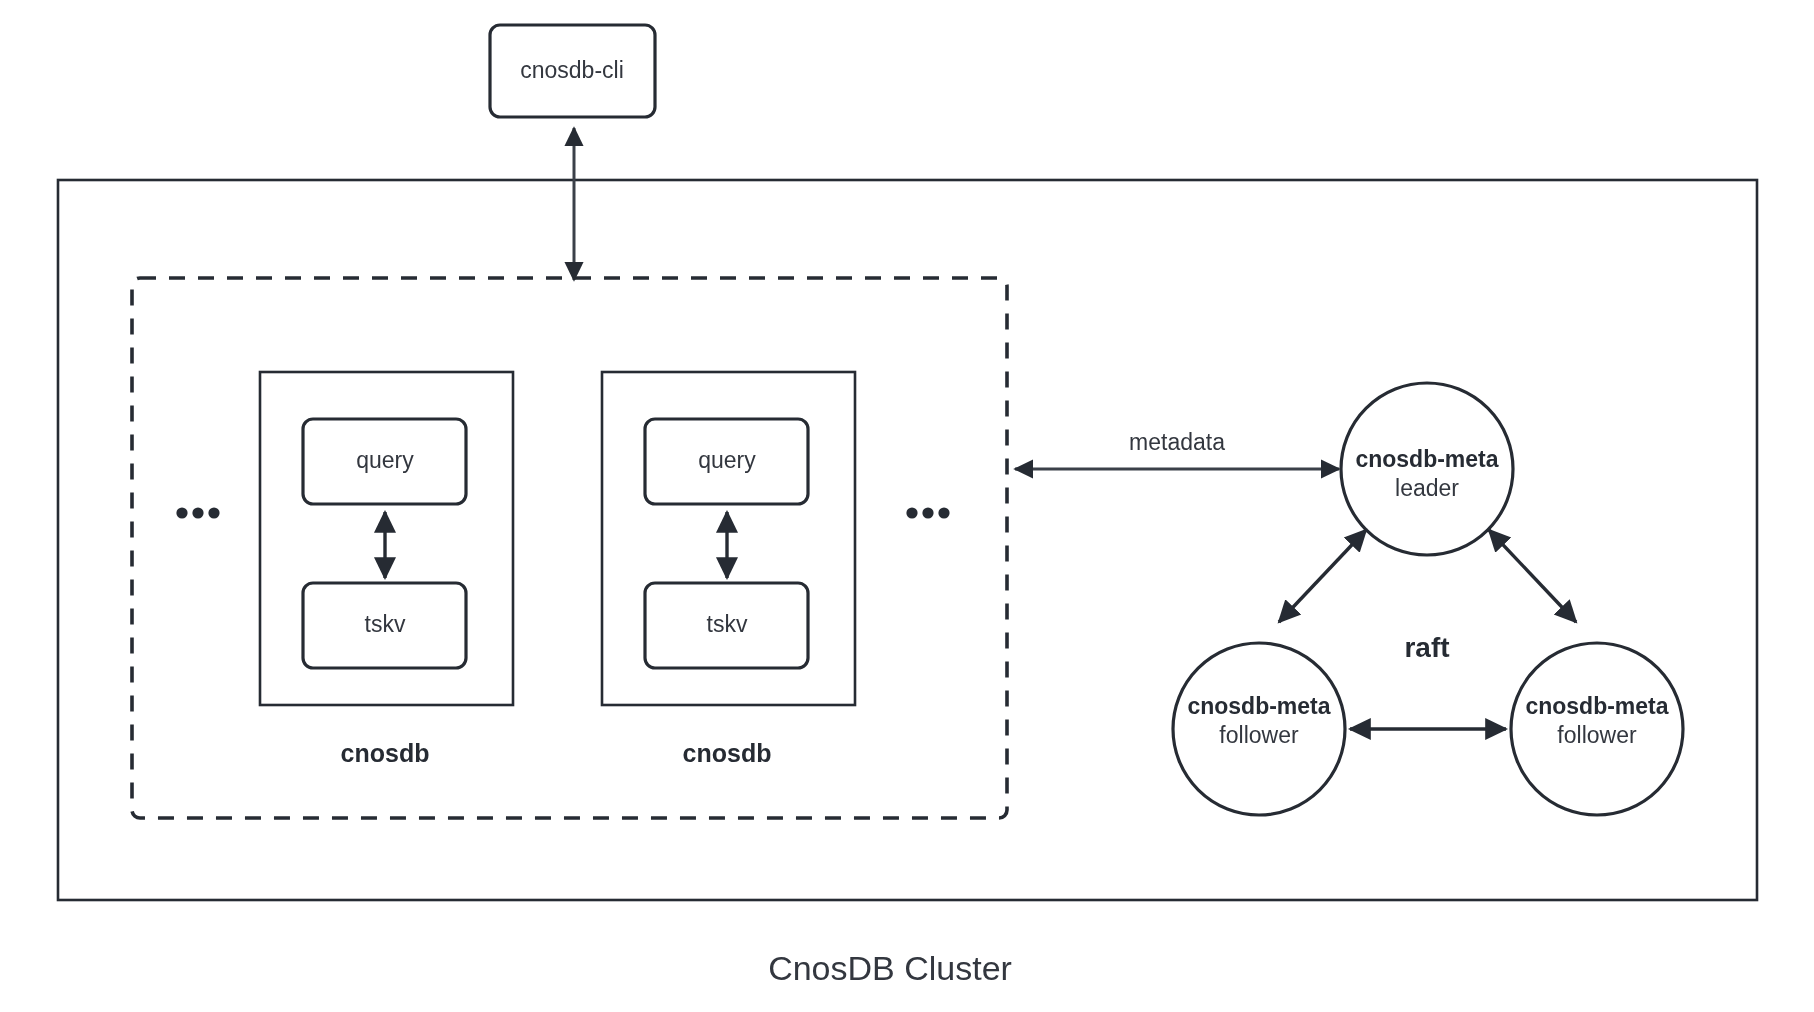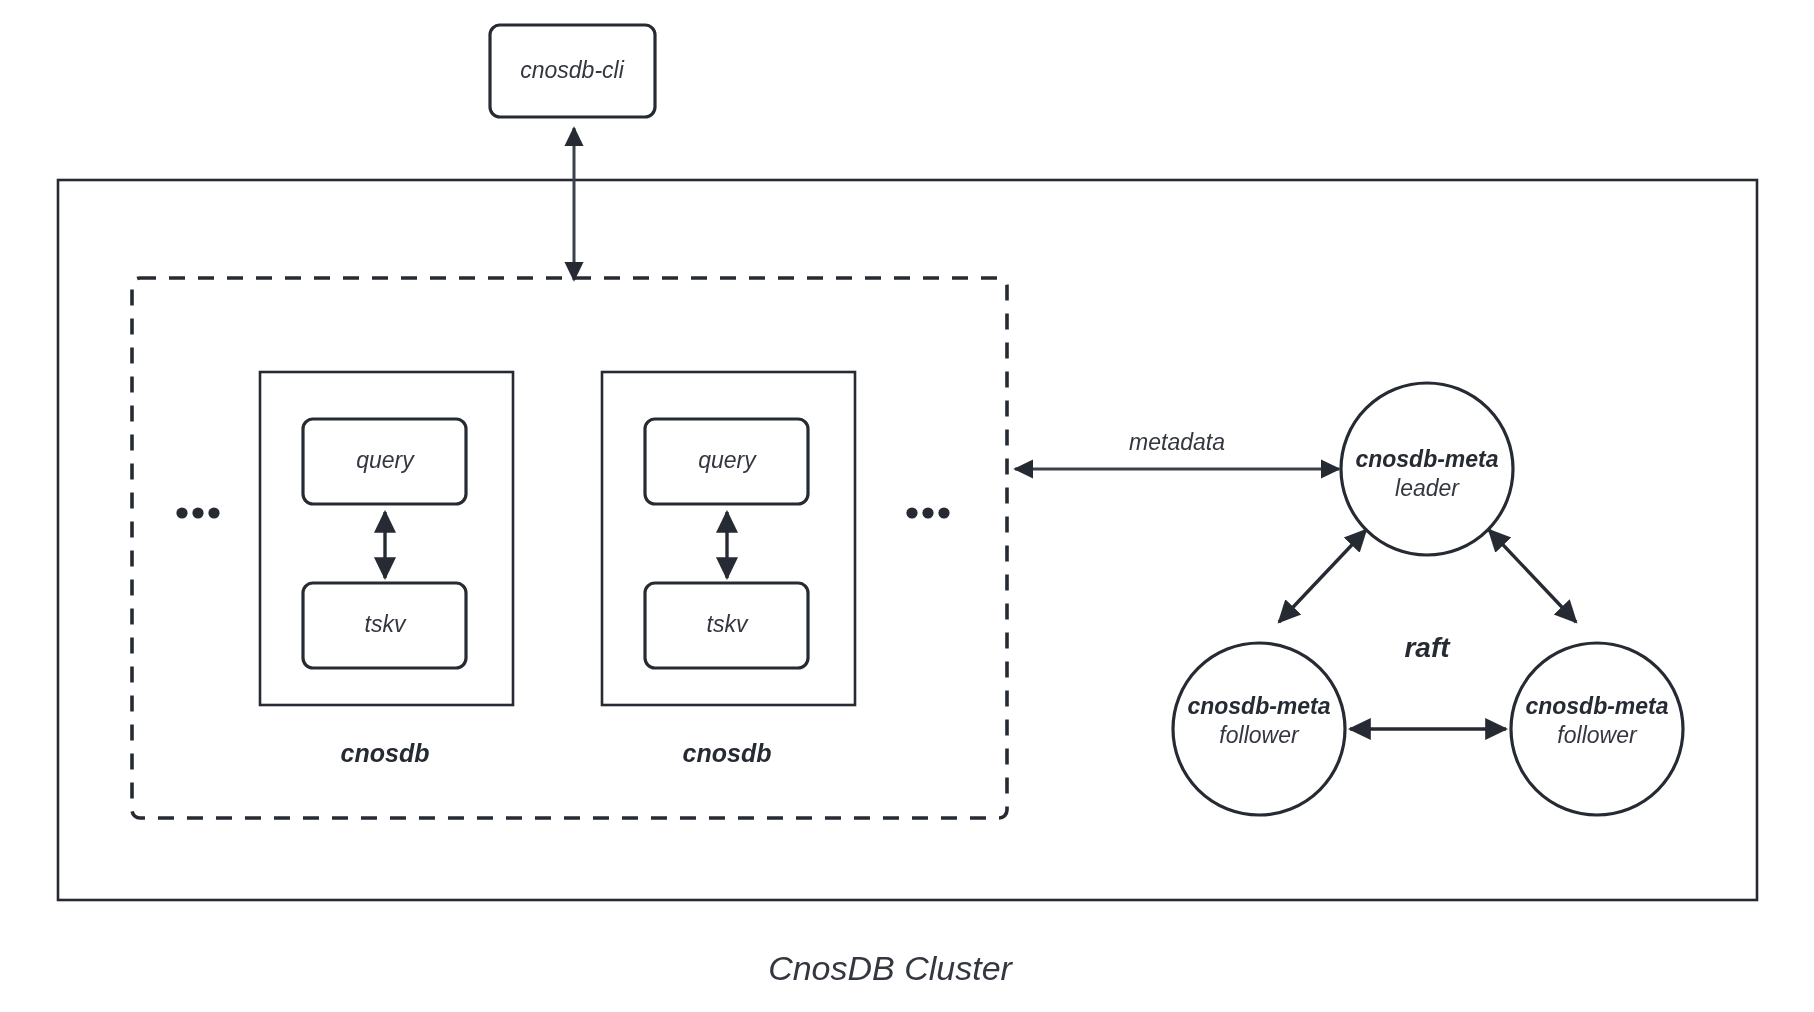--- a/index.html
+++ b/index.html
@@ -11,21 +11,20 @@
     width: 1814px;
     height: 1012px;
     font-family: "Liberation Sans", sans-serif;
     color: #262b33;
     overflow: hidden;
   }
   #diagram-root {
     position: relative;
     width: 1814px;
     height: 1012px;
-    font-style: italic;
   }
   svg#diagram-canvas {
     display: block;
     width: 1814px;
     height: 1012px;
   }
   .shape-stroke {
     fill: #ffffff;
     stroke: #262b33;
     stroke-width: 3.2;

